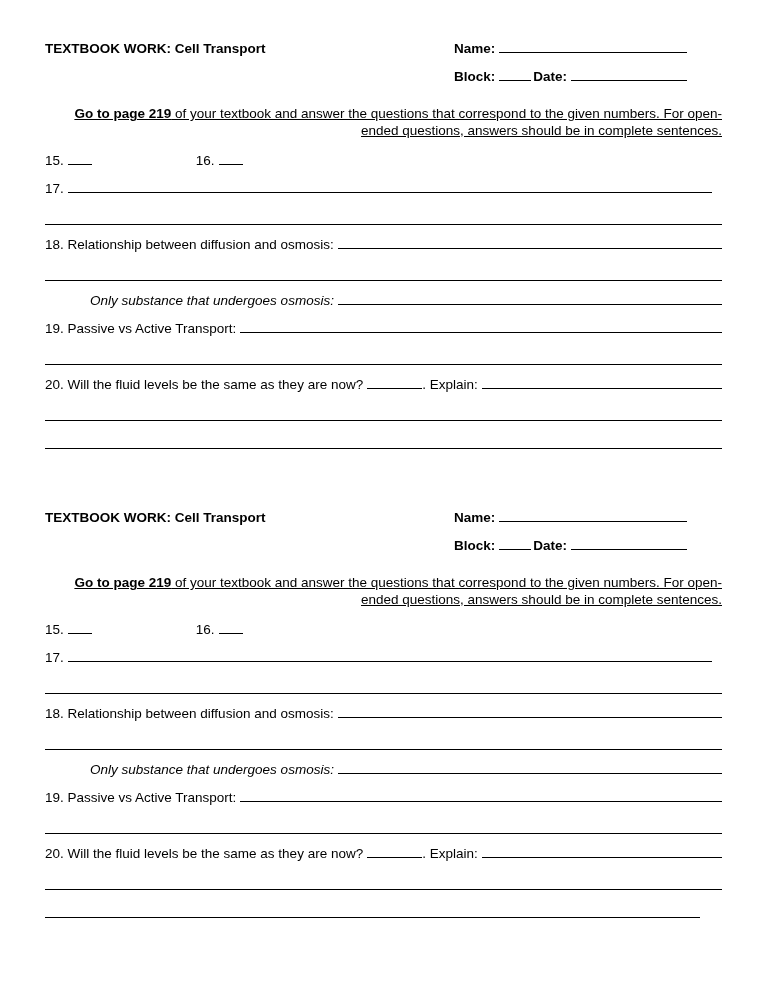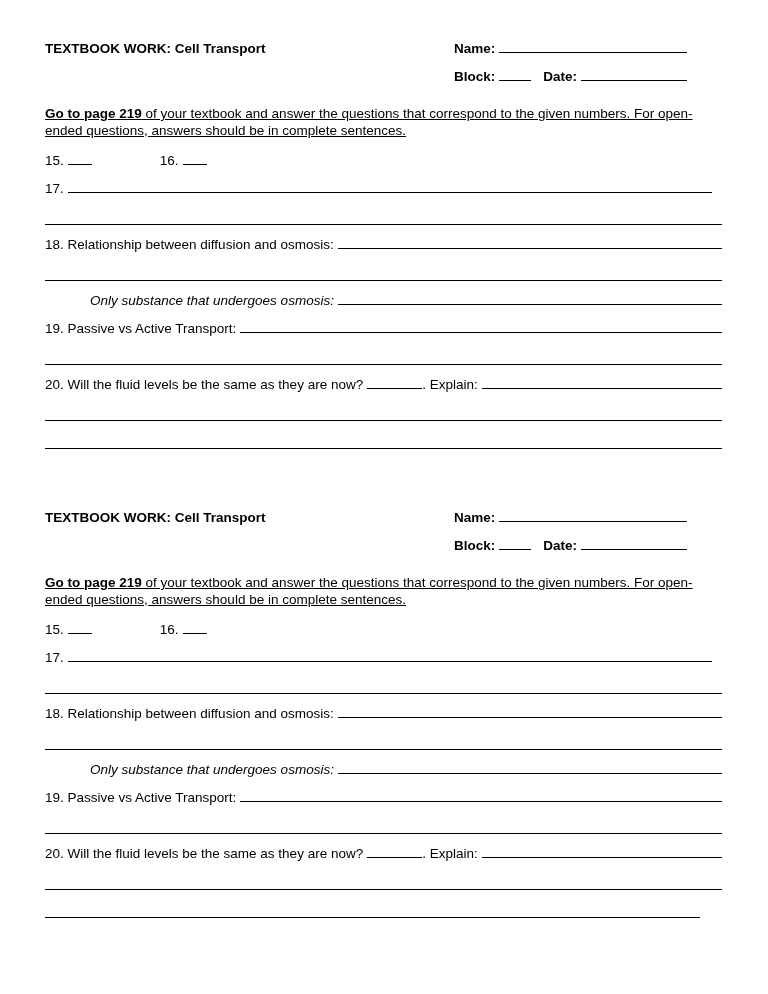--- a/index.html
+++ b/index.html
@@ -8,21 +8,21 @@
     width: 768px;
     height: 994px;
     font-family: "Liberation Sans", sans-serif;
     font-size: 13.5px;
     line-height: 17px;
     color: #000000;
     overflow: hidden;
   }
   .page { padding: 40px 46px 0 45px; }
 
-  .worksheet { display: block; }
+  .worksheet { display: block; text-align: right; }
   .worksheet + .worksheet { margin-top: 60px; }
 
   .header { display: flex; justify-content: space-between; align-items: flex-start; margin-bottom: 9px; }
   .title { font-weight: bold; white-space: nowrap; }
   .right-col { width: 268px; }
 
   .row { display: flex; align-items: baseline; margin-bottom: 11px; }
   .line-row { height: 17px; align-items: flex-end; }
 
   .blank {
@@ -32,22 +32,22 @@
   }
   .blank.flex { flex: 1 1 auto; }
   .blank.bold-line { border-bottom-width: 1.5px; }
   .ml4 { margin-left: 4px; }
   .mr10 { margin-right: 10px; }
   .mr35 { margin-right: 35px; }
   .w24 { width: 24px; }
   .w32 { width: 32px; }
   .w55 { width: 55px; }
   .bold { font-weight: bold; }
-  .date-label { margin-left: 12px; }
-  .q16-label { margin-left: 68px; }
+  .date-label { margin-left: 2px; }
+  .q16-label { margin-left: 104px; }
   .indent { padding-left: 45px; font-style: italic; }
   .intro { margin-bottom: 13px; text-decoration: underline; }
   .short-end { margin-right: 22px; }
   .nowrap { white-space: nowrap; }
 </style>
 </head>
 <body>
 
 <div class="page">
 

